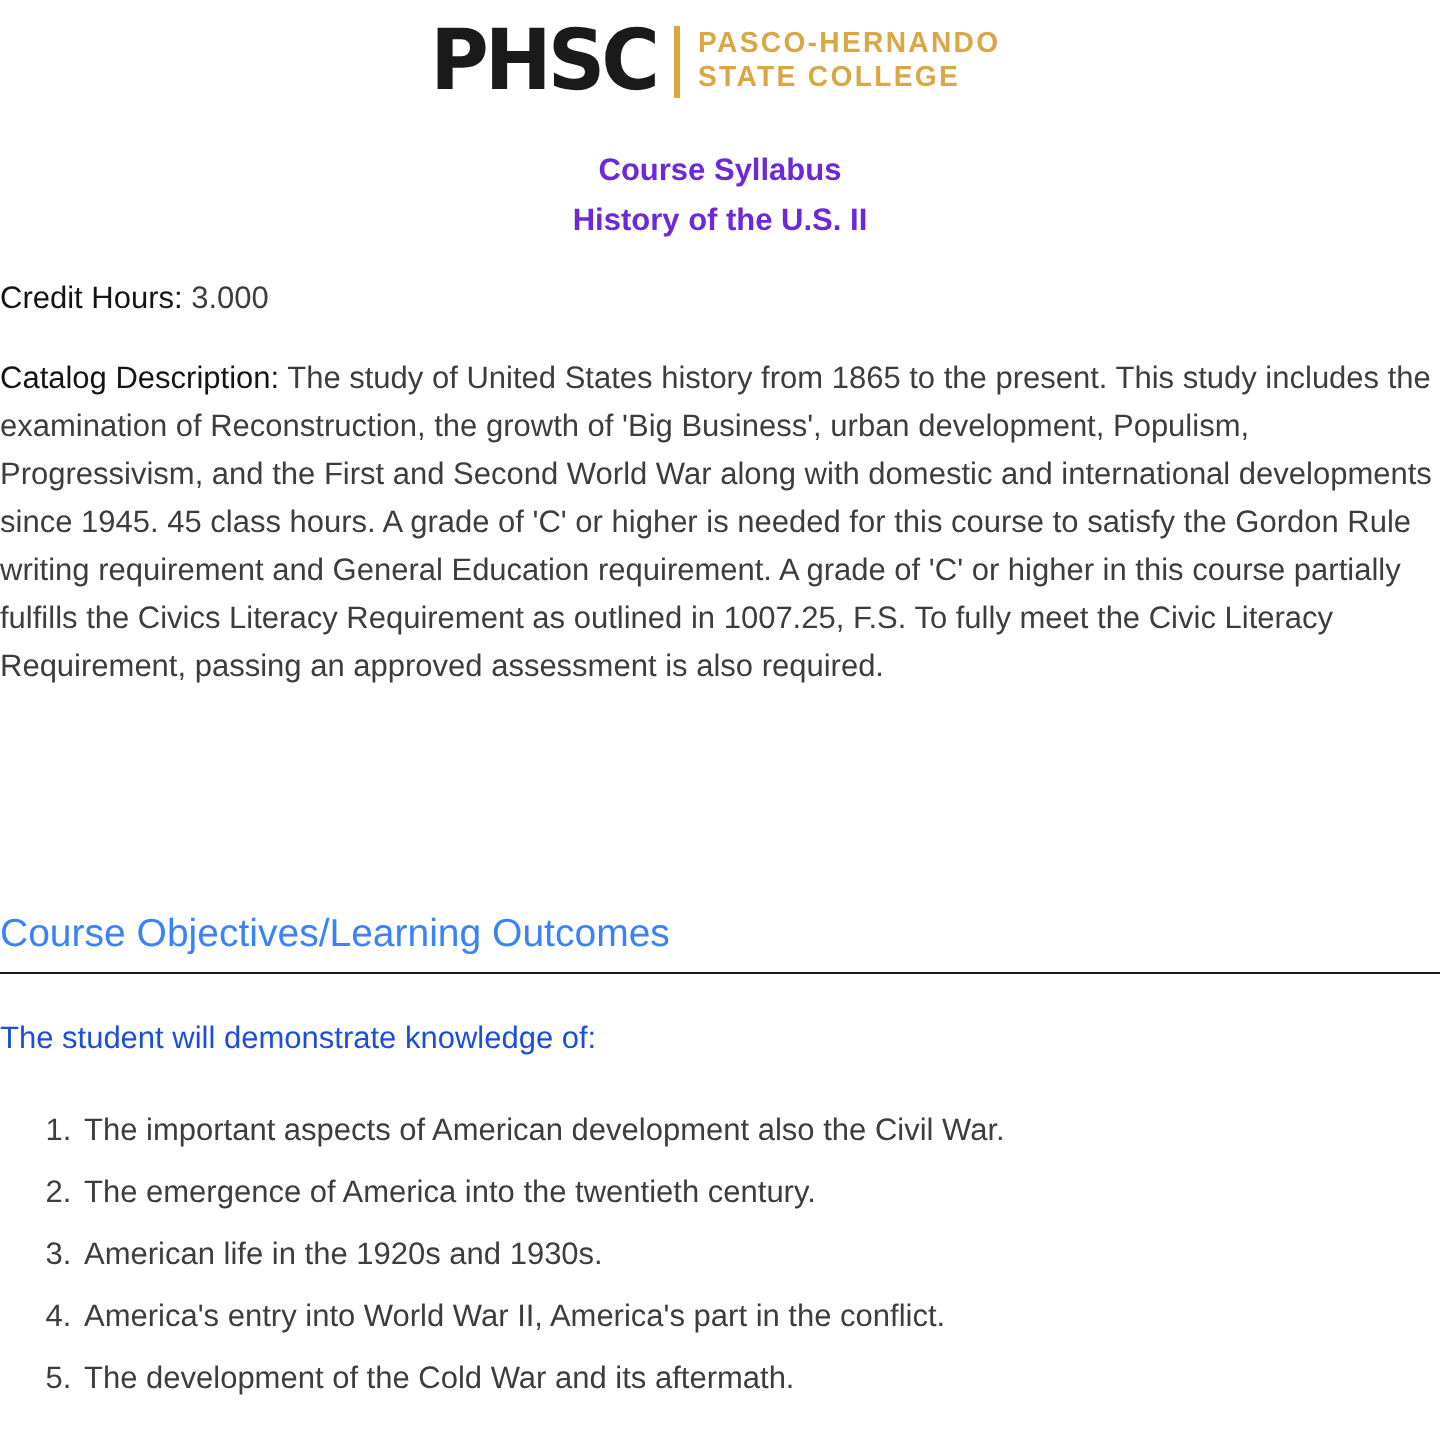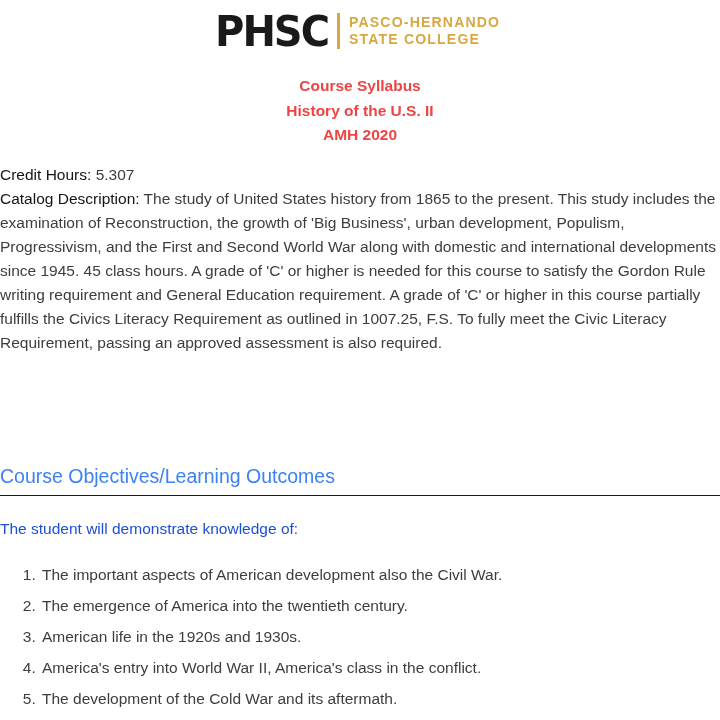--- a/index.html
+++ b/index.html
@@ -48,33 +48,34 @@
     transform: scaleX(0.97);
     transform-origin: left center;
   }
   
   .title-block {
     margin-top: 20px;
     text-align: center;
     font-weight: bold;
     font-size: 15.5px;
     line-height: 24.5px;
-    color: #ef4444;
+    color: #6d28d9;
   }
   
   .credit-line {
     margin-top: 15px;
     font-size: 15.5px;
     line-height: 24px;
   }
   .bold-label {
     font-weight: normal;
     color: #141414;
   }
   .catalog-para {
+    margin-top: 16px;
     font-size: 15.5px;
     line-height: 24px;
     color: #3d3d3d;
   }
   .section-heading {
     margin-top: 110px;
     font-size: 19.5px;
     font-weight: normal;
     color: #3b82f6;
     padding-bottom: 7px;
@@ -108,39 +109,38 @@
     <span class="logo-bar"></span>
     <span class="logo-name">
       <span>PASCO-HERNANDO</span>
       <span>STATE COLLEGE</span>
     </span>
   </div>
 
   <div class="title-block">
     <div>Course Syllabus</div>
     <div>History of the U.S. II</div>
-    <div>AMH 2020</div>
   </div>
 
   <div class="credit-line">
     <span class="bold-label">Credit Hours: </span>
-    <span>5.307</span>
+    <span>3.000</span>
   </div>
 
   <div class="catalog-para">
     <span class="bold-label">Catalog Description: </span>
     <span>The study of United States history from 1865 to the present. This study includes the examination of Reconstruction, the growth of 'Big Business', urban development, Populism, Progressivism, and the First and Second World War along with domestic and international developments since 1945. 45 class hours. A grade of 'C' or higher is needed for this course to satisfy the Gordon Rule writing requirement and General Education requirement. A grade of 'C' or higher in this course partially fulfills the Civics Literacy Requirement as outlined in 1007.25, F.S. To fully meet the Civic Literacy Requirement, passing an approved assessment is also required.</span>
   </div>
 
   <h2 class="section-heading">Course Objectives/Learning Outcomes</h2>
 
   <div class="intro-line">The student will demonstrate knowledge of:</div>
 
   <ol class="objectives-list">
     <li>The important aspects of American development also the Civil War.</li>
     <li>The emergence of America into the twentieth century.</li>
     <li>American life in the 1920s and 1930s.</li>
-    <li>America's entry into World War II, America's class in the conflict.</li>
+    <li>America's entry into World War II, America's part in the conflict.</li>
     <li>The development of the Cold War and its aftermath.</li>
 
   </ol>
 
 </div>
 
 </body></html>

